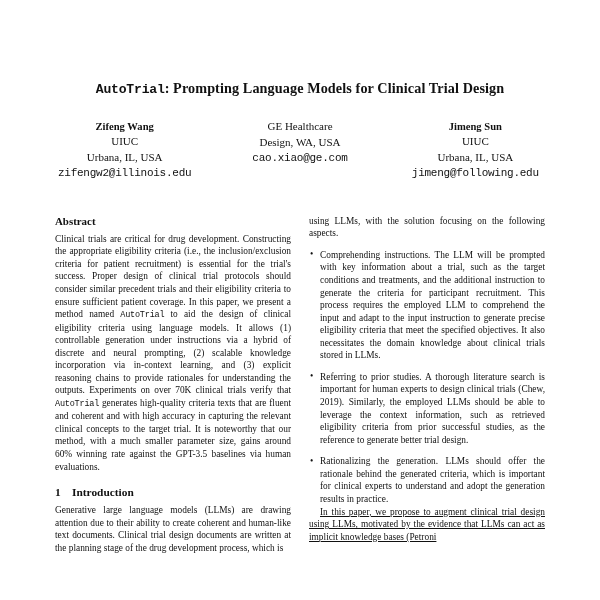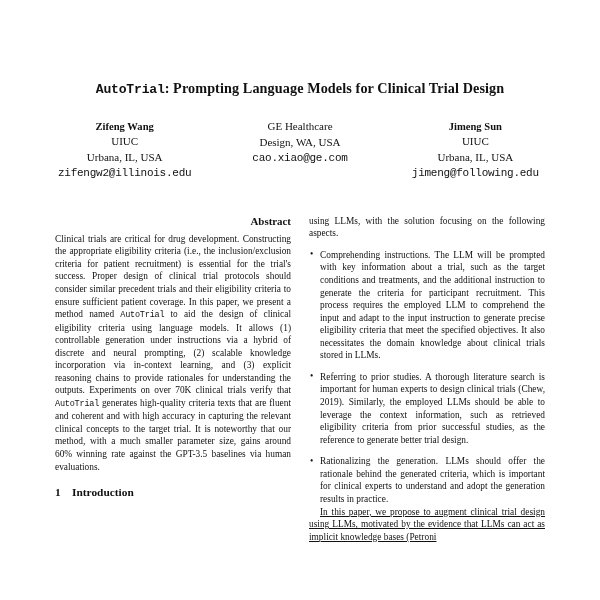--- a/index.html
+++ b/index.html
@@ -78,21 +78,21 @@
     margin-top: 33px;
     align-items: flex-start;
   }
   .col {
     width: 236px;
     box-sizing: border-box;
   }
   .col-left { margin-right: 18px; }
 
   .abstract-head {
-    text-align: right;
+    text-align: left;
     font-weight: bold;
     font-size: 10.9px;
     margin: 0 0 6px 0;
   }
 
   p.body {
     margin: 0;
     font-size: 9.35px;
     line-height: 1.345;
     text-align: justify;
@@ -182,20 +182,21 @@
 
       <div class="abstract-head">Abstract</div>
 
       <p class="body"><span>Clinical trials are critical for drug development. Constructing the appropriate eligibility criteria (i.e., the inclusion/exclusion criteria for patient recruitment) is essential for the trial's success. Proper design of clinical trial protocols should consider similar precedent trials and their eligibility criteria to ensure sufficient patient coverage. In this paper, we present a method named </span><span class="mono-i">AutoTrial</span><span> to aid the design of clinical eligibility criteria using language models. It allows (1) controllable generation under instructions via a hybrid of discrete and neural prompting, (2) scalable knowledge incorporation via in-context learning, and (3) explicit reasoning chains to provide rationales for understanding the outputs. Experiments on over 70K clinical trials verify that </span><span class="mono-i">AutoTrial</span><span> generates high-quality criteria texts that are fluent and coherent and with high accuracy in capturing the relevant clinical concepts to the target trial. It is noteworthy that our method, with a much smaller parameter size, gains around 60% winning rate against the GPT-3.5 baselines via human evaluations.</span></p>
 
       <div class="section-head">
           <span class="num">1</span>
           <span>Introduction</span>
         </div>
 
+      <p class="body">Generative large language models (LLMs) are drawing attention due to their ability to create coherent and human-like text documents. Clinical trial design documents are written at the planning stage of the drug development process, which is</p>
 
     </div>
 
     <div class="col col-right">
 
       <p class="body">using LLMs, with the solution focusing on the following aspects.</p>
 
       <ul class="bullets">
 
         <li><span class="dot">•</span><b>Comprehending instructions</b><span>. The LLM will be prompted with key information about a trial, such as the target conditions and treatments, and the additional instruction to generate the criteria for participant recruitment. This process requires the employed LLM to comprehend the input and adapt to the input instruction to generate precise eligibility criteria that meet the specified objectives. It also necessitates the domain knowledge about clinical trials stored in LLMs.</span></li>

